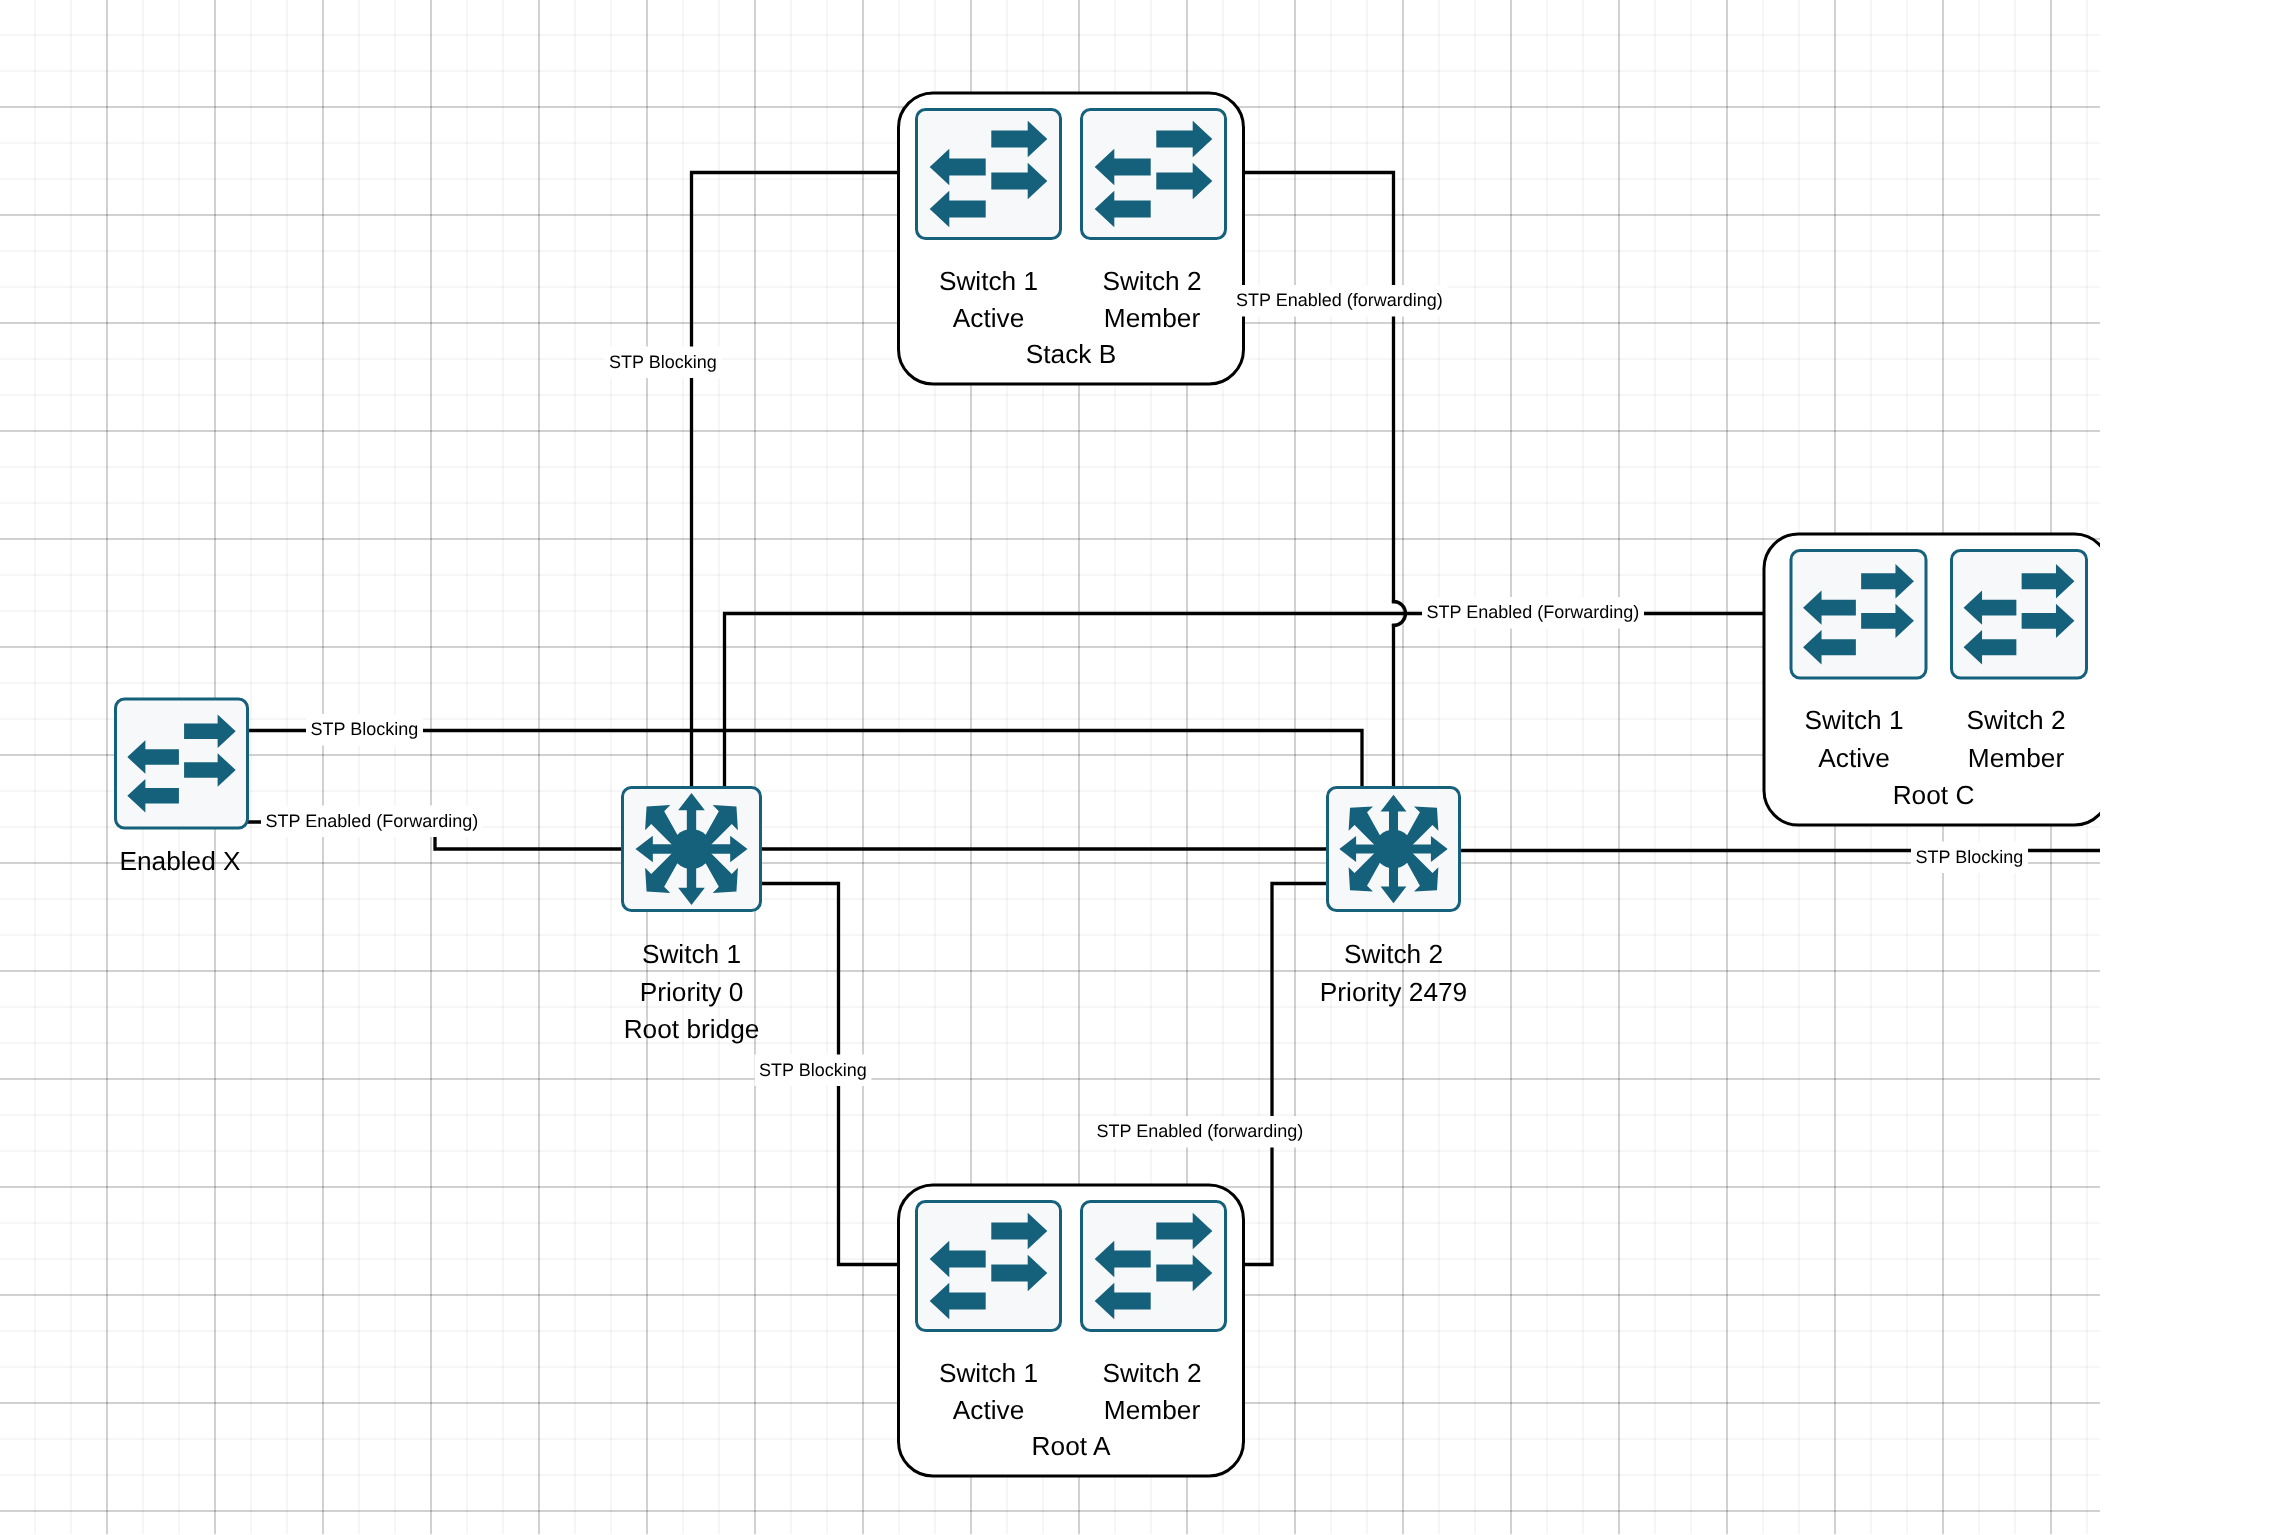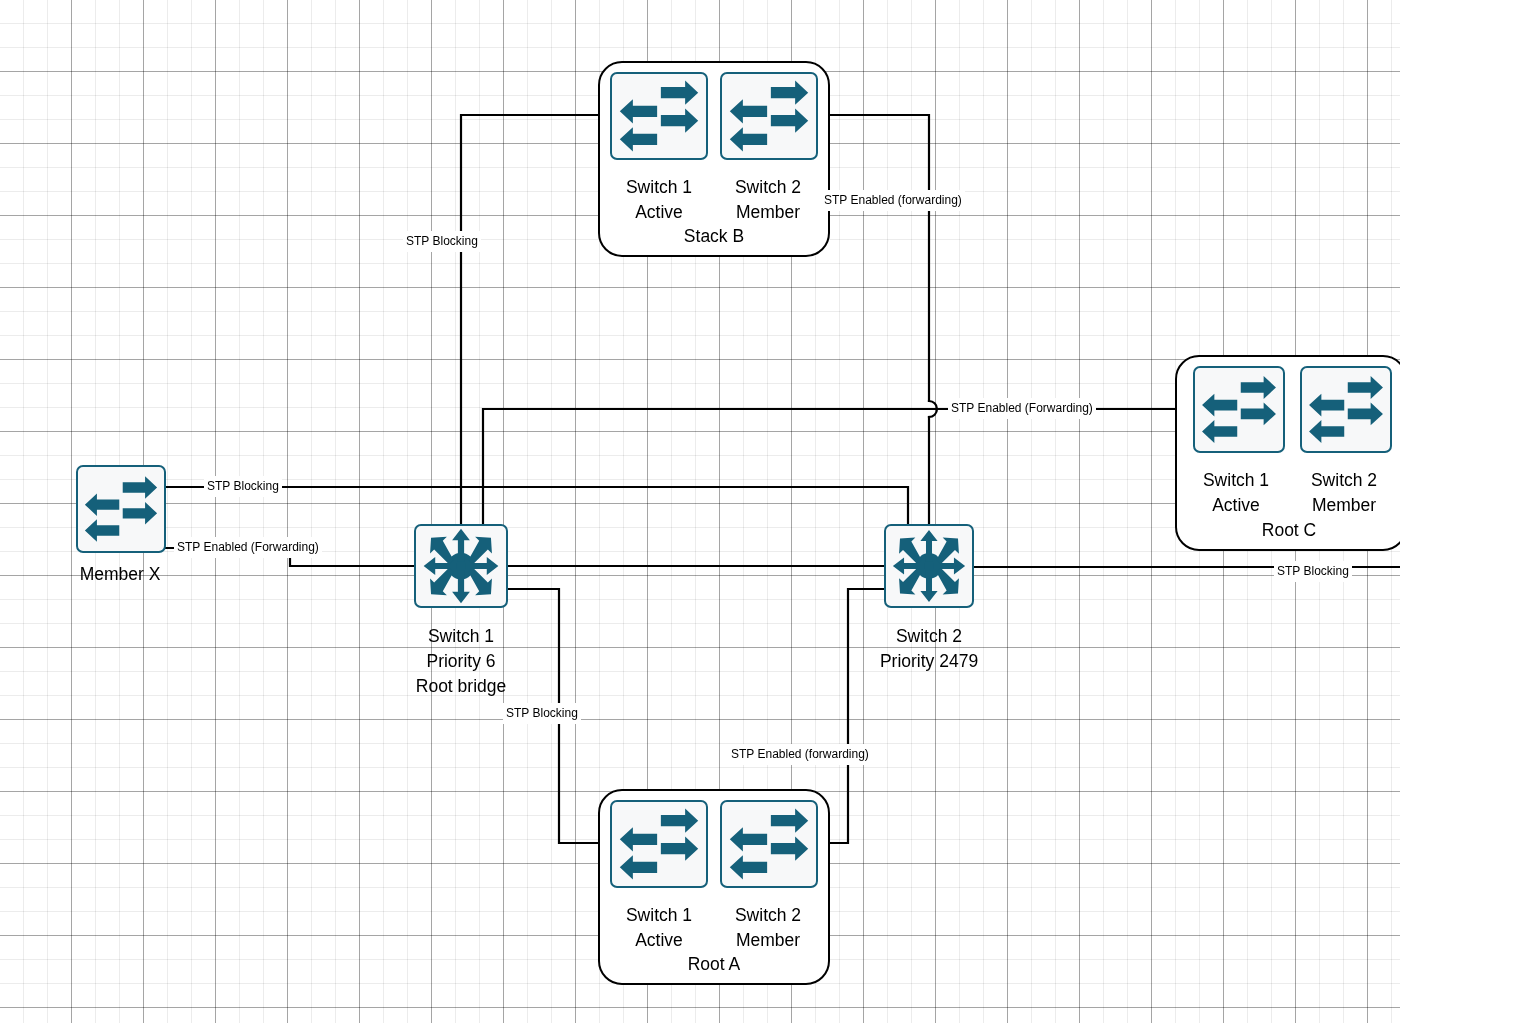--- a/index.html
+++ b/index.html
@@ -223,21 +223,21 @@
     <svg viewBox="0 0 100 90">
       <g fill="#15607a">
         <path d="M 52 14 L 78 14 L 78 7 L 92 20 L 78 33 L 78 26 L 52 26 Z"></path>
         <path d="M 48 34 L 22 34 L 22 27 L 8 40 L 22 53 L 22 46 L 48 46 Z"></path>
         <path d="M 52 44 L 78 44 L 78 37 L 92 50 L 78 63 L 78 56 L 52 56 Z"></path>
         <path d="M 48 64 L 22 64 L 22 57 L 8 70 L 22 83 L 22 76 L 48 76 Z"></path>
       </g>
     </svg>
   </div>
   <div class="dev-cap" style="left:120px; top:562px;">
-    <div>Member X</div>
+    <div>Enabled X</div>
   </div>
 
   <div class="dev" style="left:414px; top:524px; width:94px; height:84px;">
     <svg viewBox="0 0 100 90">
       <g fill="#15607a" stroke="#15607a">
         <circle cx="50" cy="45" r="15" stroke="none"></circle>
 
         <path d="M 46.5 40 L 53.5 40 L 53.5 16 L 60 16 L 50 3 L 40 16 L 46.5 16 Z" stroke="none"></path>
 
         <path d="M 46.5 50 L 53.5 50 L 53.5 74 L 60 74 L 50 87 L 40 74 L 46.5 74 Z" stroke="none"></path>
@@ -251,21 +251,21 @@
         <path d="M 58.5 38 L 63.5 43 L 80.2 26.3 L 84.8 30.9 L 83.7 13.1 L 65.9 12 L 70.5 16.6 Z" stroke="none"></path>
 
         <path d="M 41.5 52 L 36.5 47 L 19.8 63.7 L 15.2 59.1 L 16.3 76.9 L 34.1 78 L 29.5 73.4 Z" stroke="none"></path>
 
         <path d="M 58.5 52 L 63.5 47 L 80.2 63.7 L 84.8 59.1 L 83.7 76.9 L 65.9 78 L 70.5 73.4 Z" stroke="none"></path>
       </g>
     </svg>
   </div>
   <div class="dev-cap" style="left:461px; top:624px;">
     <div>Switch 1</div>
-    <div>Priority 6</div>
+    <div>Priority 0</div>
     <div>Root bridge</div>
   </div>
 
   <div class="dev" style="left:884px; top:524px; width:90px; height:84px;">
     <svg viewBox="0 0 100 90">
       <g fill="#15607a" stroke="#15607a">
         <circle cx="50" cy="45" r="15" stroke="none"></circle>
         <path d="M 46.5 40 L 53.5 40 L 53.5 16 L 60 16 L 50 3 L 40 16 L 46.5 16 Z" stroke="none"></path>
         <path d="M 46.5 50 L 53.5 50 L 53.5 74 L 60 74 L 50 87 L 40 74 L 46.5 74 Z" stroke="none"></path>
         <path d="M 45 41.5 L 45 48.5 L 21 48.5 L 21 55 L 8 45 L 21 35 L 21 41.5 Z" stroke="none"></path>

